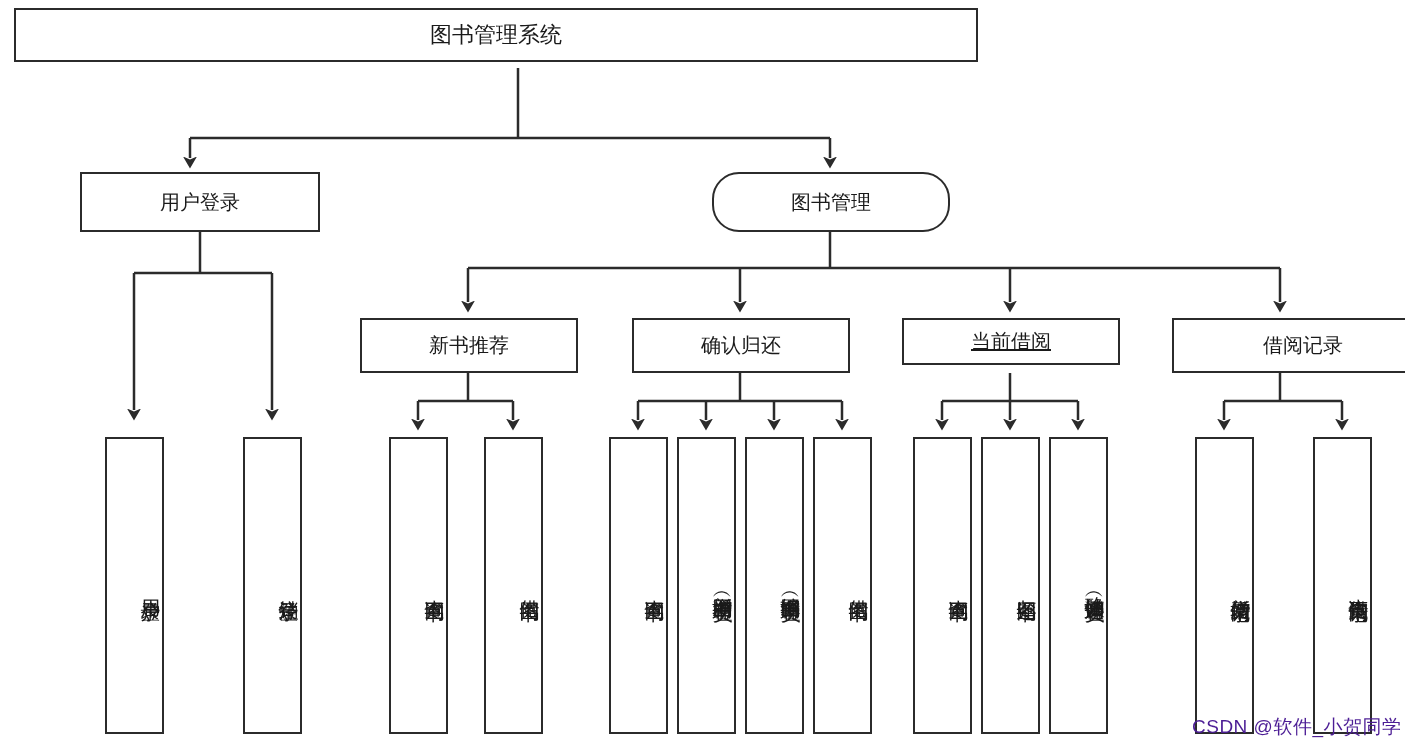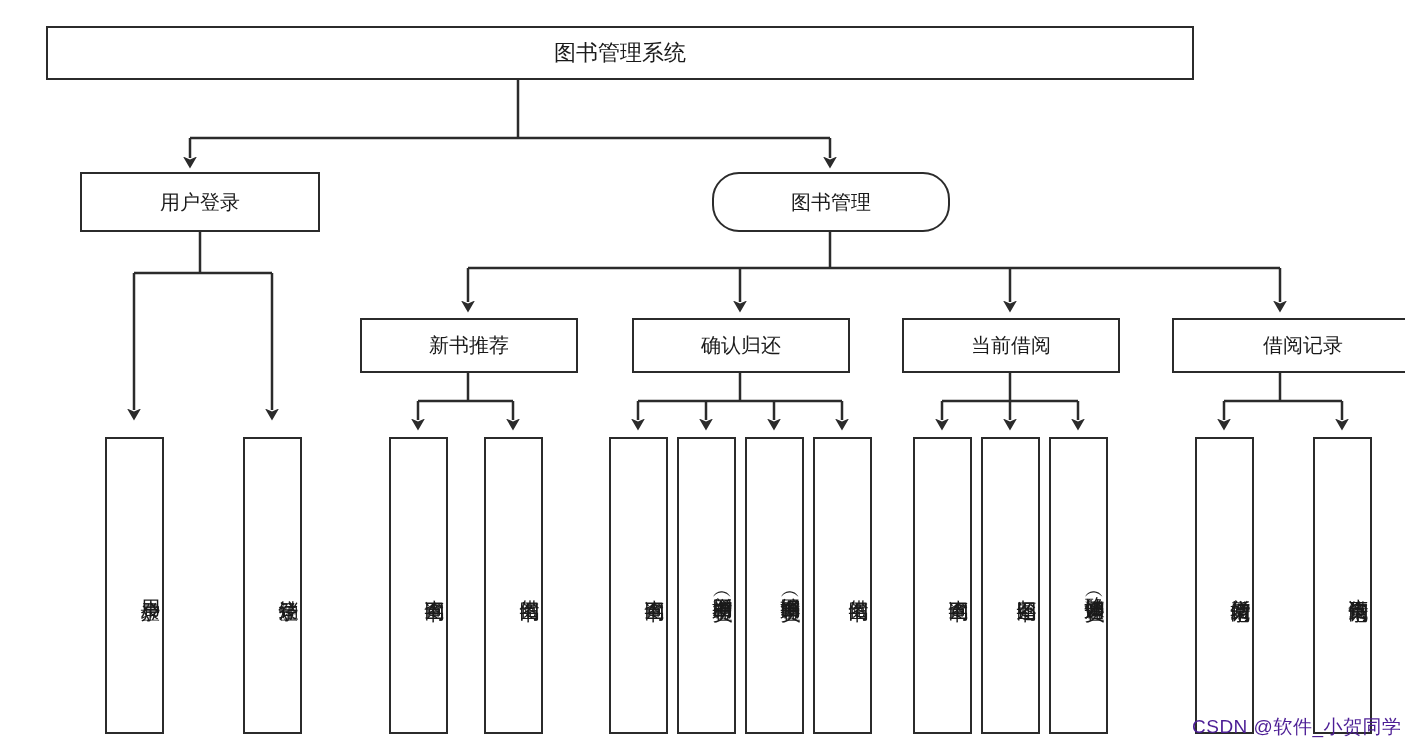--- a/index.html
+++ b/index.html
@@ -116,38 +116,38 @@
       <path d="M1010,401 L1010,420" marker-end="url(#arrow)"></path>
       <path d="M1078,401 L1078,420" marker-end="url(#arrow)"></path>
 
       <path d="M1280,373 L1280,401"></path>
       <path d="M1224,401 L1342,401"></path>
       <path d="M1224,401 L1224,420" marker-end="url(#arrow)"></path>
       <path d="M1342,401 L1342,420" marker-end="url(#arrow)"></path>
     </g>
   </svg>
 
-  <div class="node root" style="left:14px; top:26px; width:1148px; height:54px;margin-left:32px;">
+  <div class="node root" style="left:14px; top:8px; width:964px; height:54px;">
     <span>图书管理系统</span>
   </div>
 
   <div class="node branch" style="left:80px; top:172px; width:240px; height:60px;">
     <span>用户登录</span>
   </div>
   <div class="node branch" style="left:712px; top:172px; width:238px; height:60px;border-radius:27px;">
     <span>图书管理</span>
   </div>
 
   <div class="node branch" style="left:360px; top:318px; width:218px; height:55px;">
     <span>新书推荐</span>
   </div>
   <div class="node branch" style="left:632px; top:318px; width:218px; height:55px;">
     <span>确认归还</span>
   </div>
-  <div class="node branch" style="left:902px; top:318px; width:218px; height:55px;">
+  <div class="node branch" style="left:902px; top:318px; width:218px; height:47px;text-decoration:underline;">
     <span>当前借阅</span>
   </div>
   <div class="node branch" style="left:1172px; top:318px; width:262px; height:55px;">
     <span>借阅记录</span>
   </div>
 
   <div class="node leaf" style="left:105px; top:437px; width:59px; height:297px;">
     <span class="cap">用户登录</span>
   </div>
   <div class="node leaf" style="left:243px; top:437px; width:59px; height:297px;">

